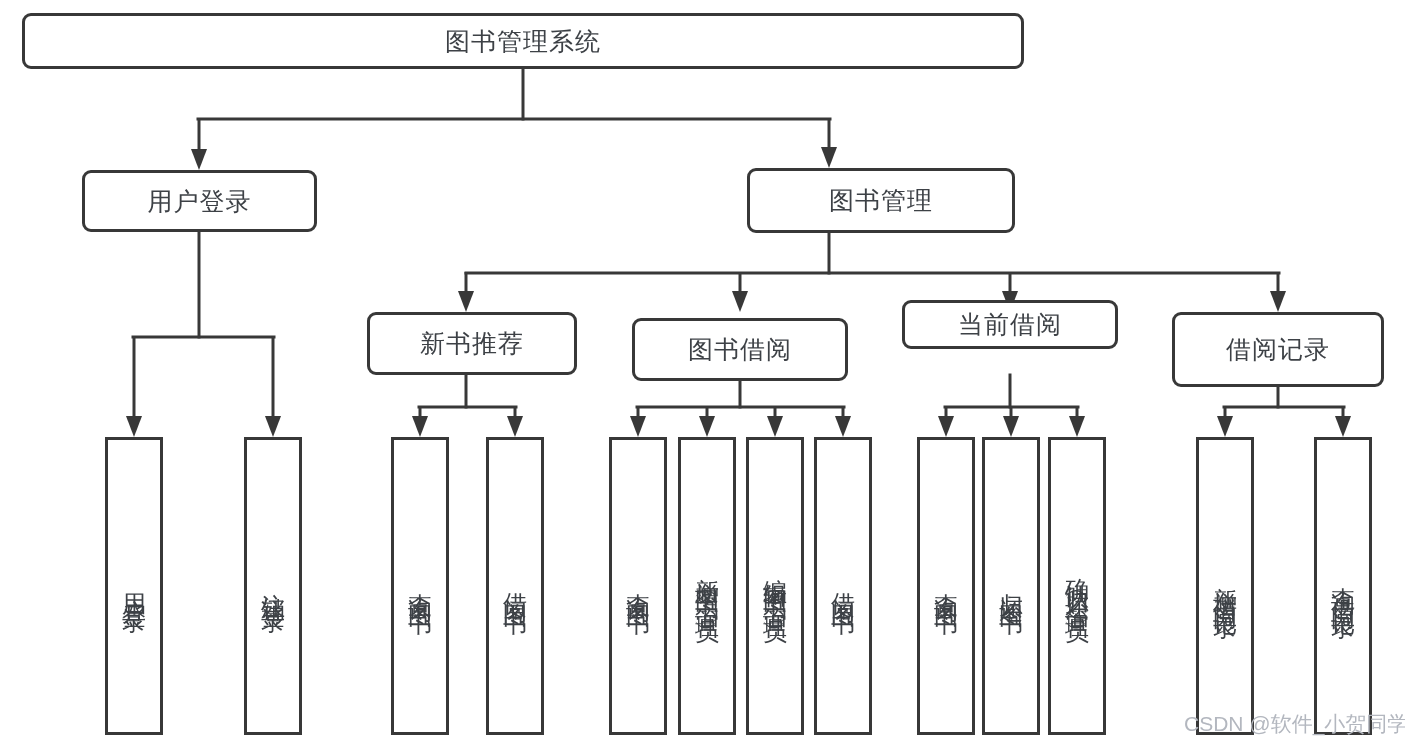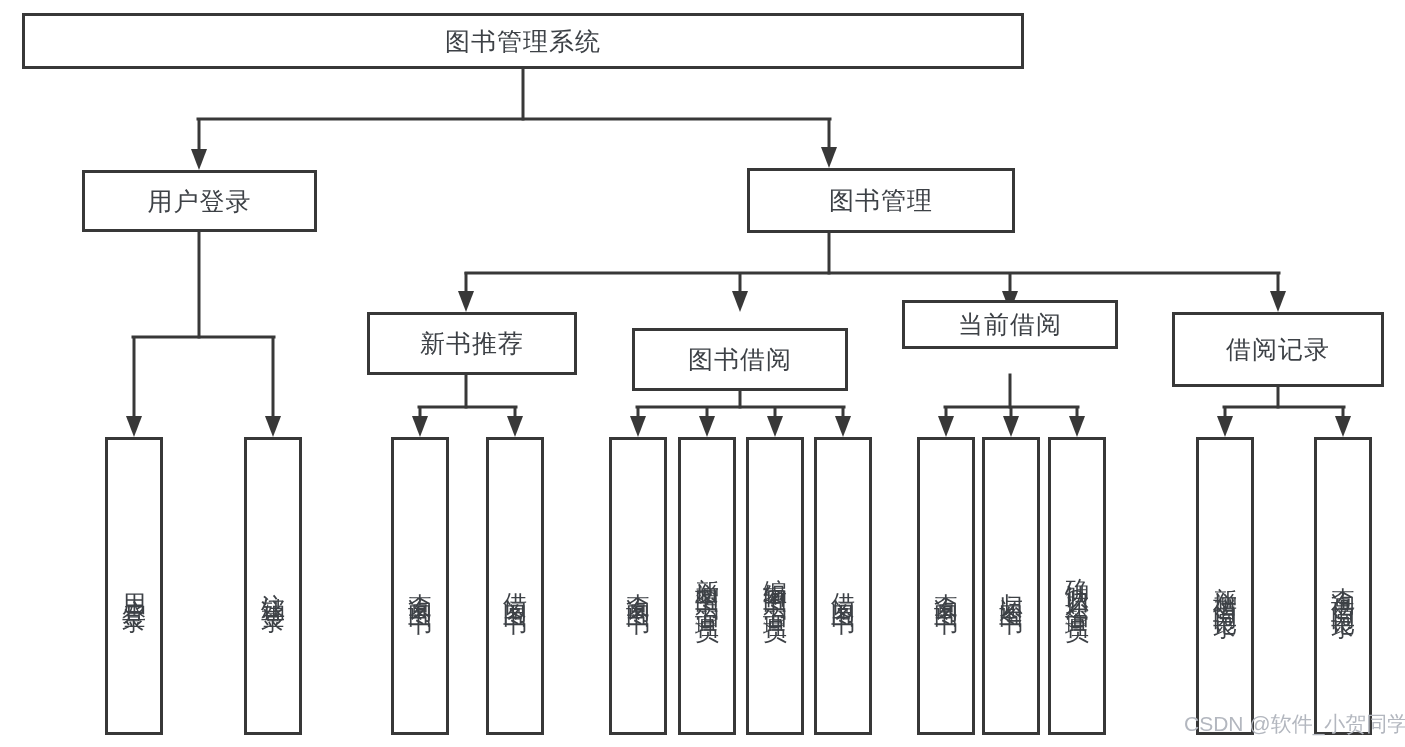--- a/index.html
+++ b/index.html
@@ -13,21 +13,21 @@
     position:absolute;left:0;top:0;width:1405px;height:747px;
   }
   .node{
     position:absolute;
     box-sizing:border-box;
     background:#ffffff;
     border:3px solid #383838;
     color:#3d4146;
     display:flex;align-items:center;justify-content:center;
   }
-  .hbox{font-size:25px;letter-spacing:1px;}
+  .hbox{font-size:25px;letter-spacing:1px;border-radius:9px;}
   .vbox span{
     writing-mode:vertical-rl;
     font-size:24px;
     letter-spacing:6px;
     line-height:1;
   }
   .vbox{width:58px;top:437px;height:298px;}
   .watermark{
     position:absolute;
     left:1184px;top:710px;
@@ -94,21 +94,21 @@
     <line x1="1343" y1="406" x2="1343" y2="421" stroke="#383838" stroke-width="3"></line>
     <polygon points="1335,416 1351,416 1343,437" fill="#383838"></polygon>
   </svg>
 
 <div class="node hbox" style="left:22px;top:13px;width:1002px;height:56px">图书管理系统</div>
 
 <div class="node hbox" style="left:82px;top:170px;width:235px;height:62px">用户登录</div>
 <div class="node hbox" style="left:747px;top:168px;width:268px;height:65px">图书管理</div>
 
 <div class="node hbox" style="left:367px;top:312px;width:210px;height:63px">新书推荐</div>
-<div class="node hbox" style="left:632px;top:328px;width:216px;height:63px">图书借阅</div>
+<div class="node hbox" style="left:632px;top:318px;width:216px;height:63px">图书借阅</div>
 <div class="node hbox" style="left:902px;top:300px;width:216px;height:49px">当前借阅</div>
 <div class="node hbox" style="left:1172px;top:312px;width:212px;height:75px">借阅记录</div>
 
 <div class="node vbox" style="left:105px">
   <span>用户登录</span>
 </div>
 <div class="node vbox" style="left:244px">
   <span>注销登录</span>
 </div>
 

